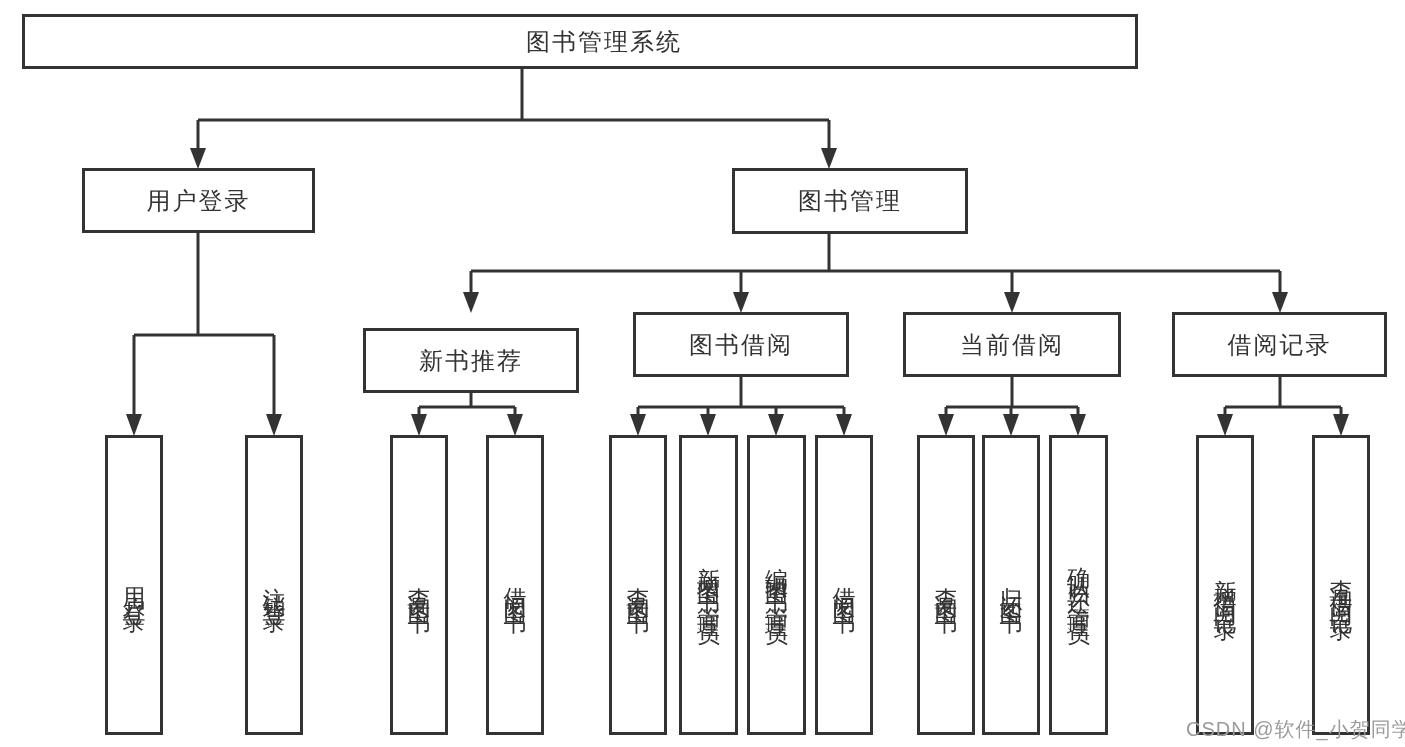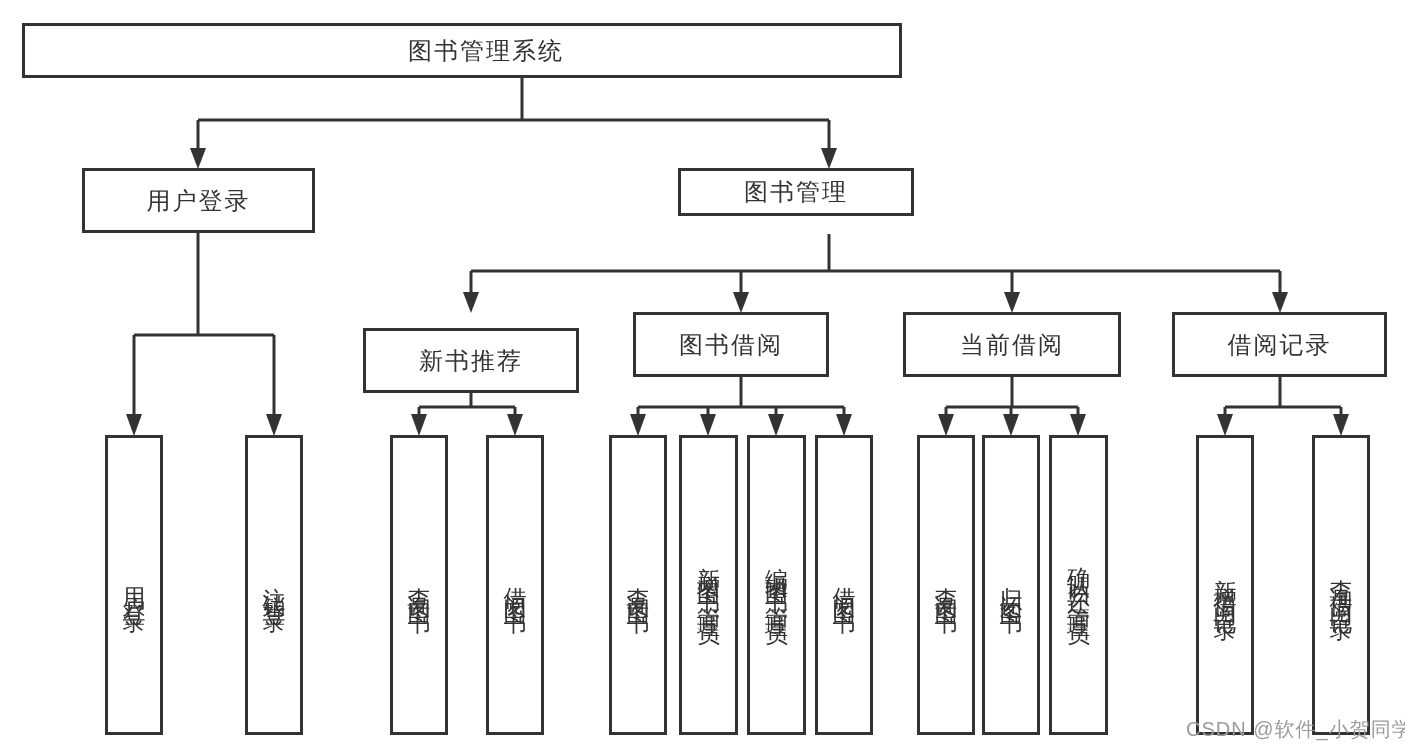--- a/index.html
+++ b/index.html
@@ -115,35 +115,35 @@
       <polygon points="768,414 784,414 776,436"></polygon>
       <polygon points="836,414 852,414 844,436"></polygon>
       <polygon points="938,414 954,414 946,436"></polygon>
       <polygon points="1003,414 1019,414 1011,436"></polygon>
       <polygon points="1070,414 1086,414 1078,436"></polygon>
       <polygon points="1217,414 1233,414 1225,436"></polygon>
       <polygon points="1333,414 1349,414 1341,436"></polygon>
     </g>
   </svg>
 
-  <div class="node root-node" style="left:22px; top:23px; width:880px; height:55px;padding-left:48px;">
+  <div class="node root-node" style="left:22px; top:14px; width:1116px; height:55px;padding-left:48px;">
     <span>图书管理系统</span>
   </div>
 
   <div class="node h-node" style="left:82px; top:168px; width:233px; height:65px;">
     <span>用户登录</span>
   </div>
-  <div class="node h-node" style="left:678px; top:168px; width:236px; height:48px;">
+  <div class="node h-node" style="left:732px; top:168px; width:236px; height:66px;">
     <span>图书管理</span>
   </div>
 
   <div class="node h-node" style="left:363px; top:328px; width:216px; height:65px;">
     <span>新书推荐</span>
   </div>
-  <div class="node h-node" style="left:633px; top:312px; width:196px; height:65px;">
+  <div class="node h-node" style="left:633px; top:312px; width:216px; height:65px;">
     <span>图书借阅</span>
   </div>
   <div class="node h-node" style="left:903px; top:312px; width:218px; height:65px;">
     <span>当前借阅</span>
   </div>
   <div class="node h-node" style="left:1172px; top:312px; width:215px; height:65px;">
     <span>借阅记录</span>
   </div>
 
   <div class="node leaf-node" style="left:105px; top:435px; width:58px; height:300px;">

